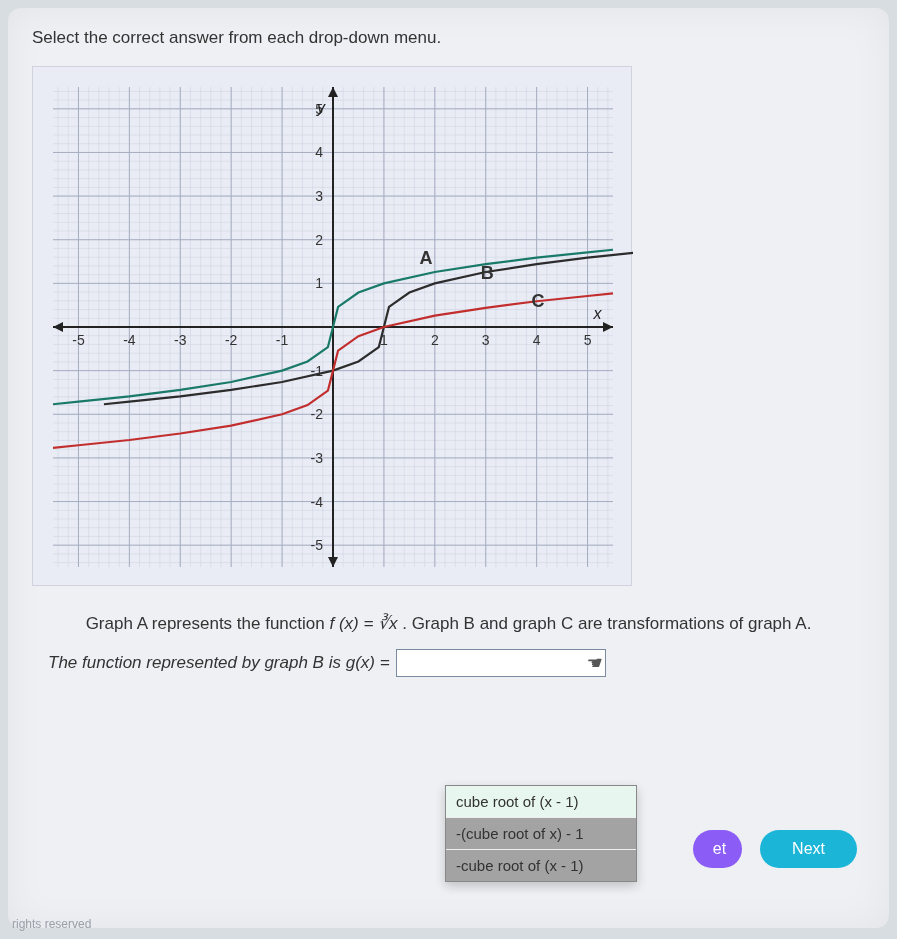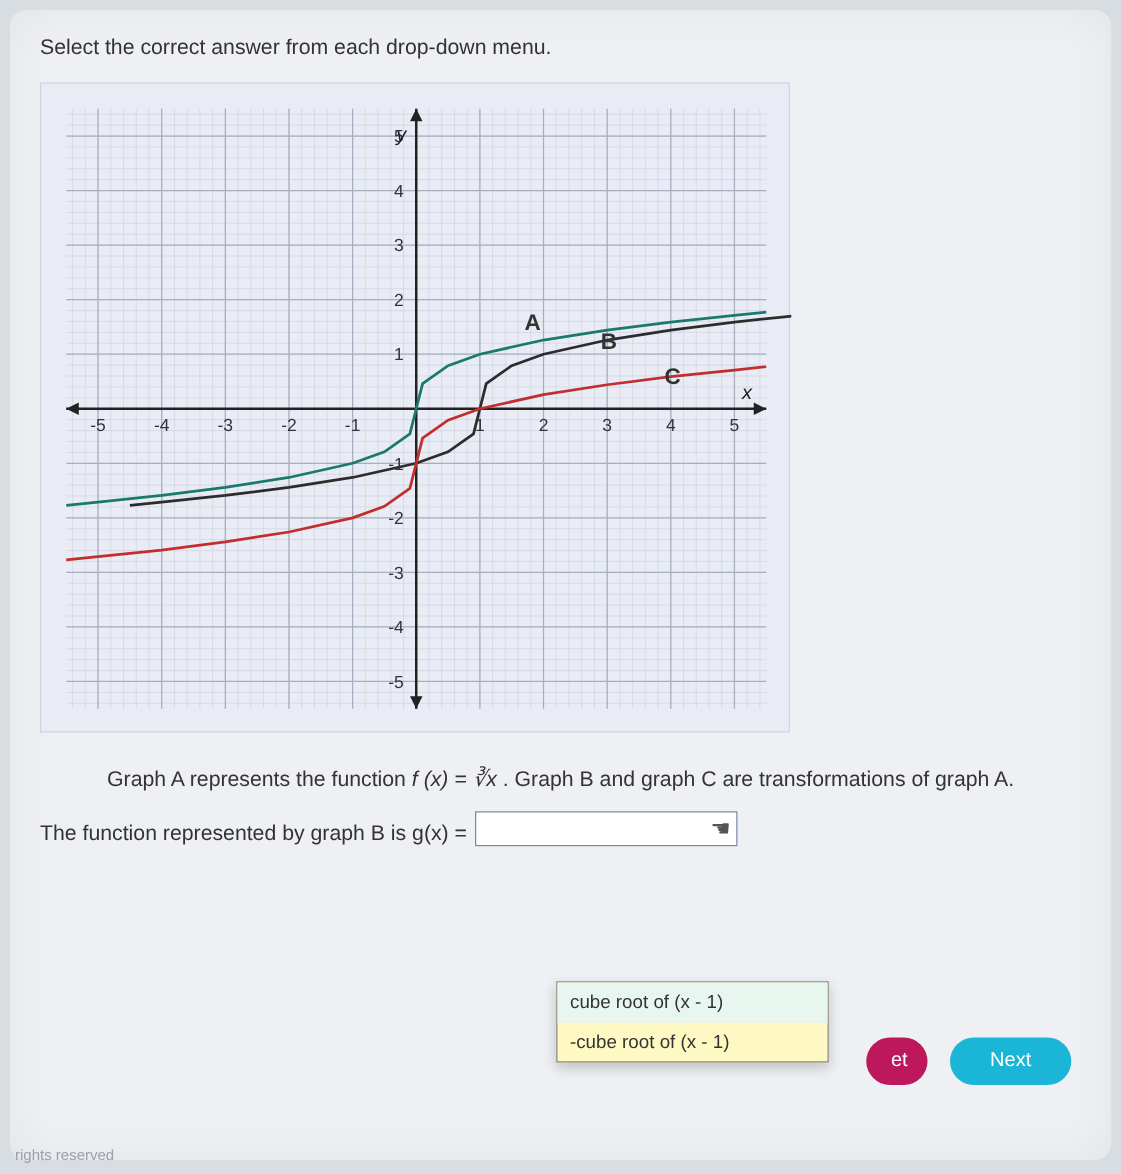--- a/index.html
+++ b/index.html
@@ -38,25 +38,26 @@
     font-size: 17px;
     color: #333;
     line-height: 1.6;
     margin: 18px 0 12px 0;
     text-align: center;
   }
   .desc .fn { font-style: italic; }
   .fillrow {
     font-size: 17px;
     color: #333;
-    margin: 4px 0;
+    margin: 4px 16px;
     display: flex;
-    align-items: flex-end;
+    align-items: center;
     gap: 6px;
     flex-wrap: wrap;
+    font-style: italic;
   }
   .dropdown-box {
     display:inline-block;
     width: 210px;
     height: 28px;
     background: #fff;
     border: 1px solid #7a8aa0;
     position: relative;
     vertical-align: middle;
   }
@@ -67,22 +68,22 @@
     position: absolute;
     right: 4px;
     top: 2px;
     font-size: 18px;
     color: #555;
   }
   .options-panel {
     position: absolute;
     left: 445px;
     top: 785px;
-    width: 218px;
-    background: #fef9c3;
+    width: 192px;
+    background: #a3a3a3;
     border: 1px solid #888;
     box-shadow: 0 4px 10px rgba(0,0,0,0.2);
     z-index: 20;
   }
   .options-panel .opt {
     padding: 7px 10px;
     font-size: 15px;
     color: #333;
     border-bottom: 1px solid #eee;
     cursor: pointer;
@@ -102,21 +103,21 @@
   .btn {
     border: none;
     border-radius: 22px;
     padding: 10px 28px;
     font-size: 16px;
     color: #fff;
     cursor: pointer;
     font-weight: 500;
   }
   .btn-reset {
-    background: #be185d;
+    background: #8b5cf6;
     padding: 10px 16px 10px 20px;
     text-align: center;
   }
   .btn-next {
     background: #1bb5d8;
     padding: 10px 32px;
     text-align: right;
   }
   .footer-txt {
     position:absolute;
@@ -315,20 +316,21 @@
     <span class="dropdown-box">
       <span class="cursor-icon">☚</span>
     </span>
   </div>
 
 
 </div>
 
 <div class="options-panel">
   <div class="opt">cube root of (x - 1)</div>
+  <div class="opt">-(cube root of x) - 1</div>
   <div class="opt">-cube root of (x - 1)</div>
 </div>
 
 <div class="btn-row">
   <button class="btn btn-reset">et</button>
   <button class="btn btn-next">Next</button>
 </div>
 
 <div class="footer-txt">rights reserved</div>
 

